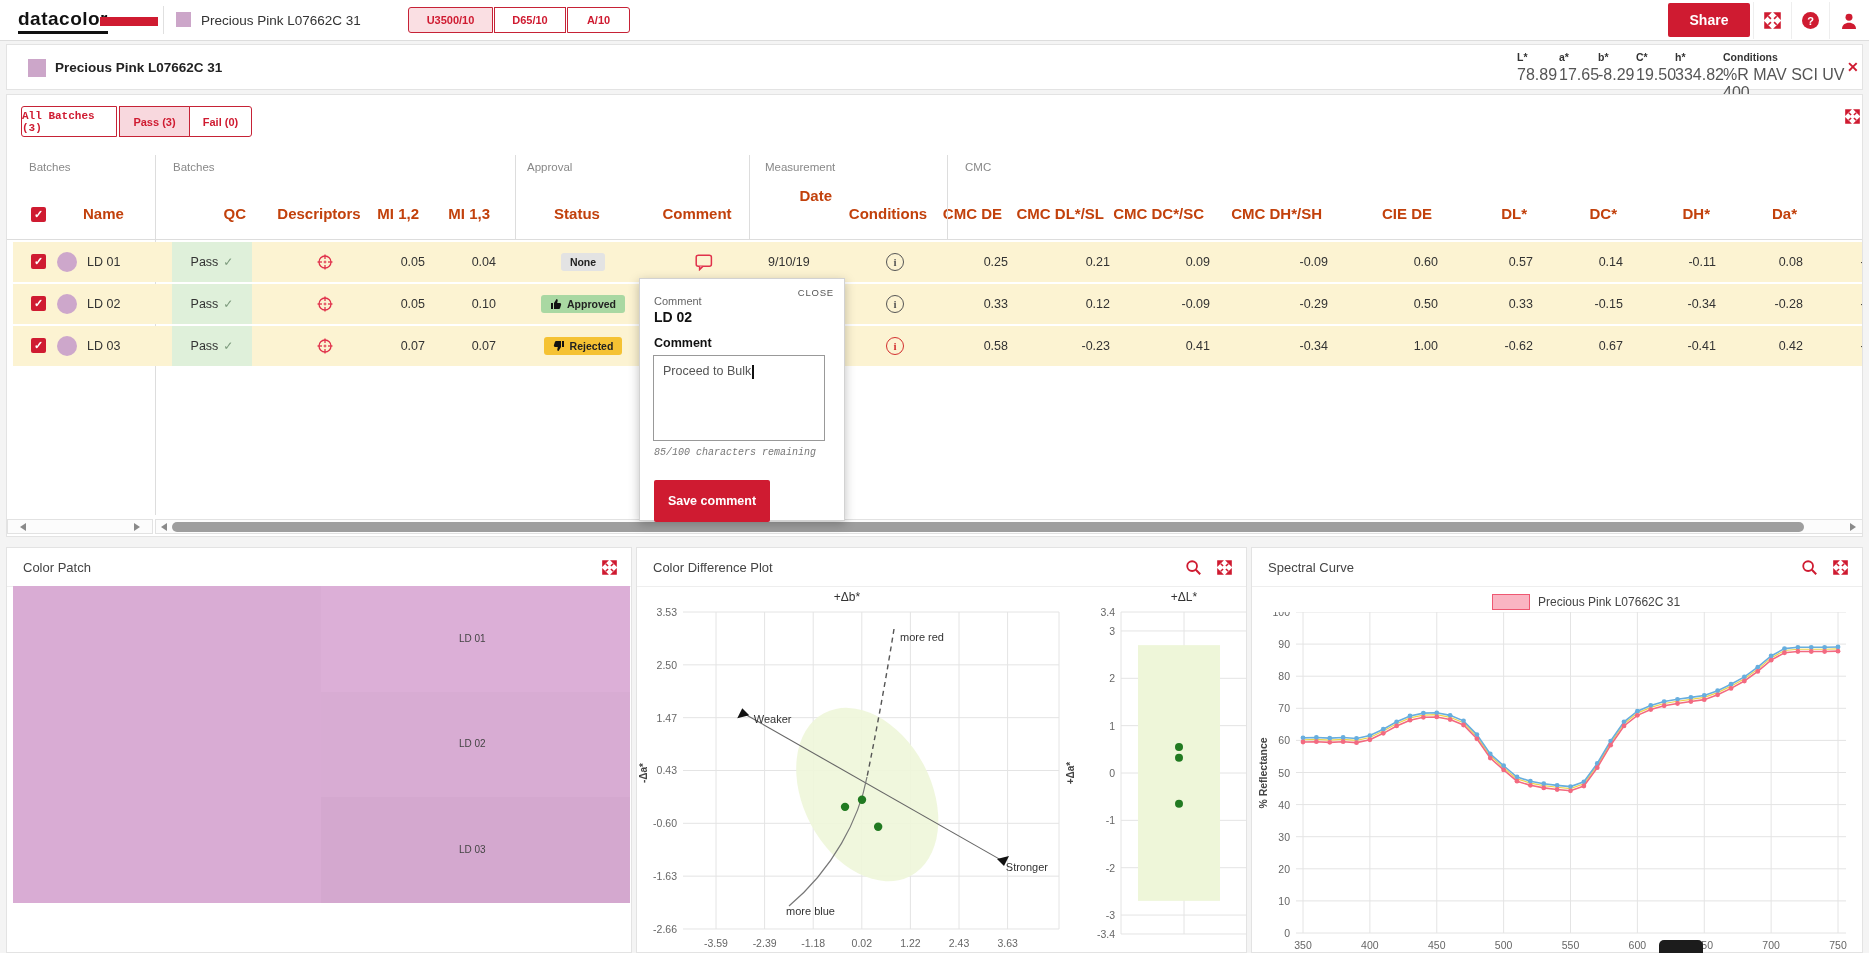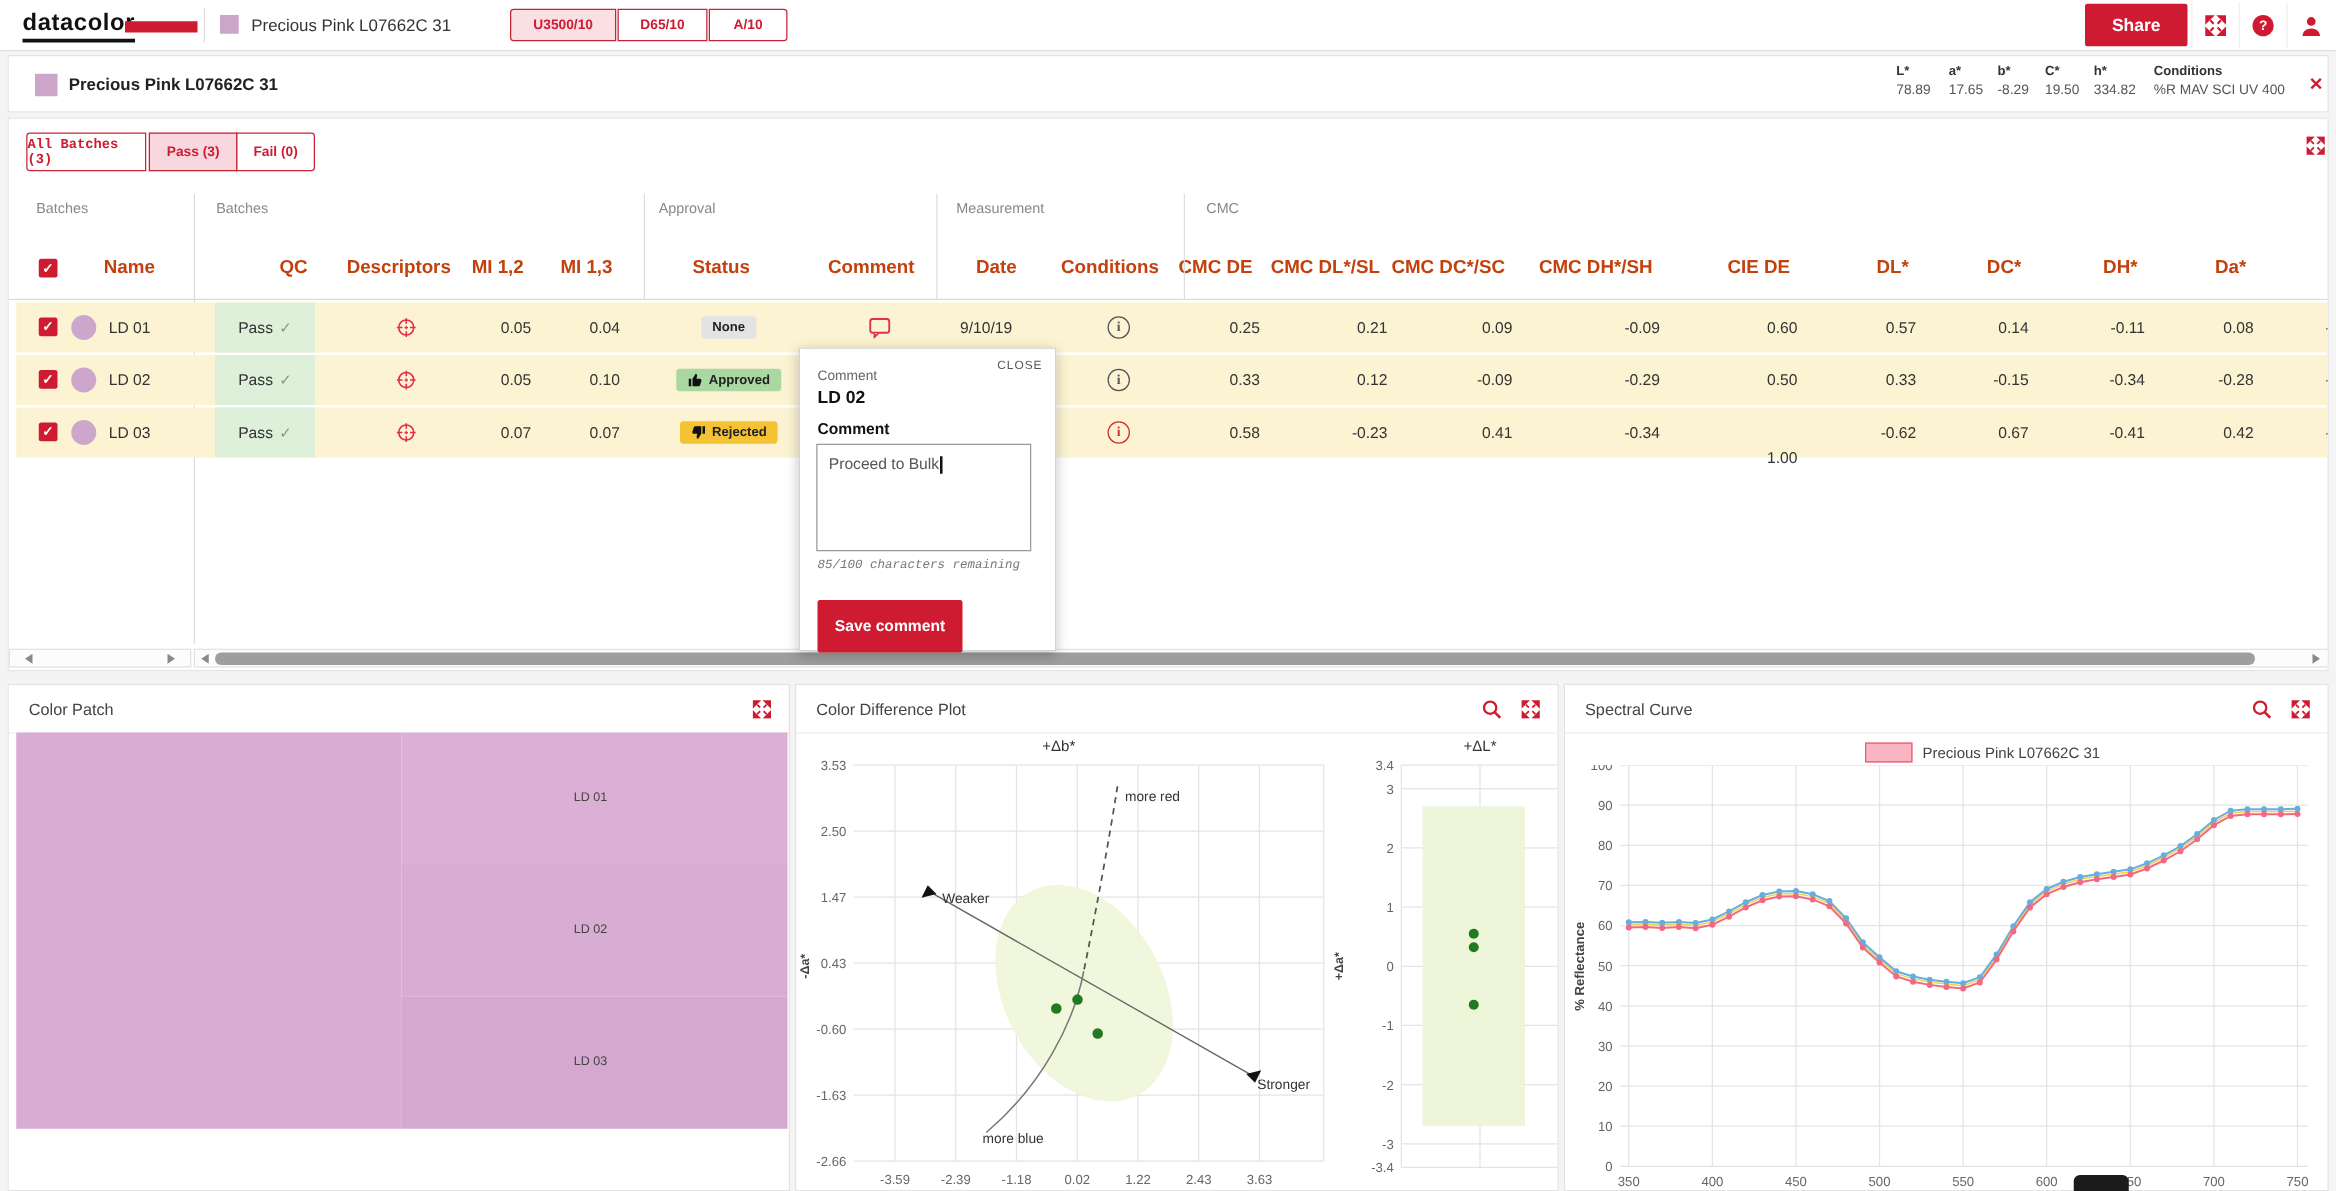--- a/index.html
+++ b/index.html
@@ -15,21 +15,21 @@
   .pill{position:absolute;top:7px;height:26px;box-sizing:border-box;border:1px solid #c62236;color:var(--red);font-size:11px;font-weight:bold;display:flex;align-items:center;justify-content:center;background:#fff;}
   .pill.active{background:#fadfe3;}
   #share-btn{position:absolute;left:1668px;top:3px;width:82px;height:34px;background:var(--red);color:#fff;font-weight:bold;font-size:14px;display:flex;align-items:center;justify-content:center;border-radius:2px;}
   .icon-btn{position:absolute;top:2px;width:37px;height:37px;background:#fff;border-left:1px solid #eee;display:flex;align-items:center;justify-content:center;}
   .help-dot{width:17px;height:17px;border-radius:50%;background:var(--red);color:#fff;font-size:11px;font-weight:bold;display:flex;align-items:center;justify-content:center;}
   
   #subheader{left:6px;top:44px;width:1857px;height:46px;}
   #sub-title{position:absolute;left:48px;top:15px;font-size:13.5px;font-weight:bold;color:#222;}
   .metric{position:absolute;top:6px;}
   .metric .lab{font-size:10.5px;font-weight:bold;color:#333;}
-  .metric .val{font-size:11px;color:#555;margin-top:3px;}
+  .metric .val{font-size:16px;color:#555;margin-top:3px;}
   #close-x{position:absolute;left:1840px;top:14px;color:var(--red);font-size:14px;font-weight:bold;}
   
   #maincard{left:6px;top:94px;width:1857px;height:443px;overflow:hidden;}
   .tab{position:absolute;top:11px;height:31px;box-sizing:border-box;border:1px solid #c62236;color:var(--red);font-size:11px;font-weight:bold;display:flex;align-items:center;justify-content:center;background:#fff;}
   .tab.active{background:#f8d8de;}
   .grp-label{position:absolute;font-size:11.5px;color:#888;}
   .colhead{position:absolute;font-size:15px;font-weight:bold;color:#c2410c;box-sizing:border-box;}
   .hline{position:absolute;background:#ddd;height:1px;}
   .vline{position:absolute;background:#ddd;width:1px;}
   .row{position:absolute;left:6px;width:1857px;height:40px;background:var(--rowyellow);}
@@ -177,21 +177,21 @@
         <div class="grp-label" style="left: 758px; top: 66px;">Measurement</div>
         <div class="grp-label" style="left: 958px; top: 66px;">CMC</div>
         <div class="chk" style="left: 24px; top: 112px; position: absolute;">✓</div>
         <div class="colhead" style="left: 76px; top: 110px; width: 80px; text-align: left;">Name</div>
         <div class="colhead" style="left: 165px; top: 110px; width: 74px; text-align: right;">QC</div>
         <div class="colhead" style="left: 252px; top: 110px; width: 120px; text-align: center;">Descriptors</div>
         <div class="colhead" style="left: 332px; top: 110px; width: 80px; text-align: right;">MI 1,2</div>
         <div class="colhead" style="left: 412px; top: 110px; width: 71px; text-align: right;">MI 1,3</div>
         <div class="colhead" style="left: 485px; top: 110px; width: 170px; text-align: center;">Status</div>
         <div class="colhead" style="left: 640px; top: 110px; width: 100px; text-align: center;">Comment</div>
-        <div class="colhead" style="left: 755px; top: 110px; width: 70px; text-align: center;">Date</div>
+        <div class="colhead" style="left: 755px; top: 92px; width: 70px; text-align: right;">Date</div>
         <div class="colhead" style="left: 821px; top: 110px; width: 120px; text-align: center;">Conditions</div>
         <div class="colhead" style="left: 885px; top: 110px; width: 110px; text-align: right;">CMC DE</div>
         <div class="colhead" style="left: 987px; top: 110px; width: 110px; text-align: right;">CMC DL*/SL</div>
         <div class="colhead" style="left: 1087px; top: 110px; width: 110px; text-align: right;">CMC DC*/SC</div>
         <div class="colhead" style="left: 1205px; top: 110px; width: 110px; text-align: right;">CMC DH*/SH</div>
         <div class="colhead" style="left: 1315px; top: 110px; width: 110px; text-align: right;">CIE DE</div>
         <div class="colhead" style="left: 1410px; top: 110px; width: 110px; text-align: right;">DL*</div>
         <div class="colhead" style="left: 1500px; top: 110px; width: 110px; text-align: right;">DC*</div>
         <div class="colhead" style="left: 1593px; top: 110px; width: 110px; text-align: right;">DH*</div>
         <div class="colhead" style="left: 1680px; top: 110px; width: 110px; text-align: right;">Da*</div>
@@ -340,21 +340,21 @@
             </svg>
           </div>
           <div class="cell" style="left: 755px; width: 70px;"></div>
           <div class="cell c" style="left: 872px; width: 20px;">
             <span class="info-i alert">i</span>
           </div>
           <div class="cell r" style="left: 905px; width: 90px;">0.58</div>
           <div class="cell r" style="left: 1007px; width: 90px;">-0.23</div>
           <div class="cell r" style="left: 1107px; width: 90px;">0.41</div>
           <div class="cell r" style="left: 1225px; width: 90px;">-0.34</div>
-          <div class="cell r" style="left: 1335px; width: 90px; margin-top: 20px;">1.00</div>
+          <div class="cell r" style="left: 1335px; width: 90px;">1.00</div>
           <div class="cell r" style="left: 1430px; width: 90px;">-0.62</div>
           <div class="cell r" style="left: 1520px; width: 90px;">0.67</div>
           <div class="cell r" style="left: 1613px; width: 90px;">-0.41</div>
           <div class="cell r" style="left: 1700px; width: 90px;">0.42</div>
           <div class="cell r" style="left: 1790px; width: 72px;">-0.</div>
         </div>
       </div>
 
     <div class="sb-track" style="left:0px;top:424px;width:146px">
       <div class="arr l" style="left:12px"></div>

